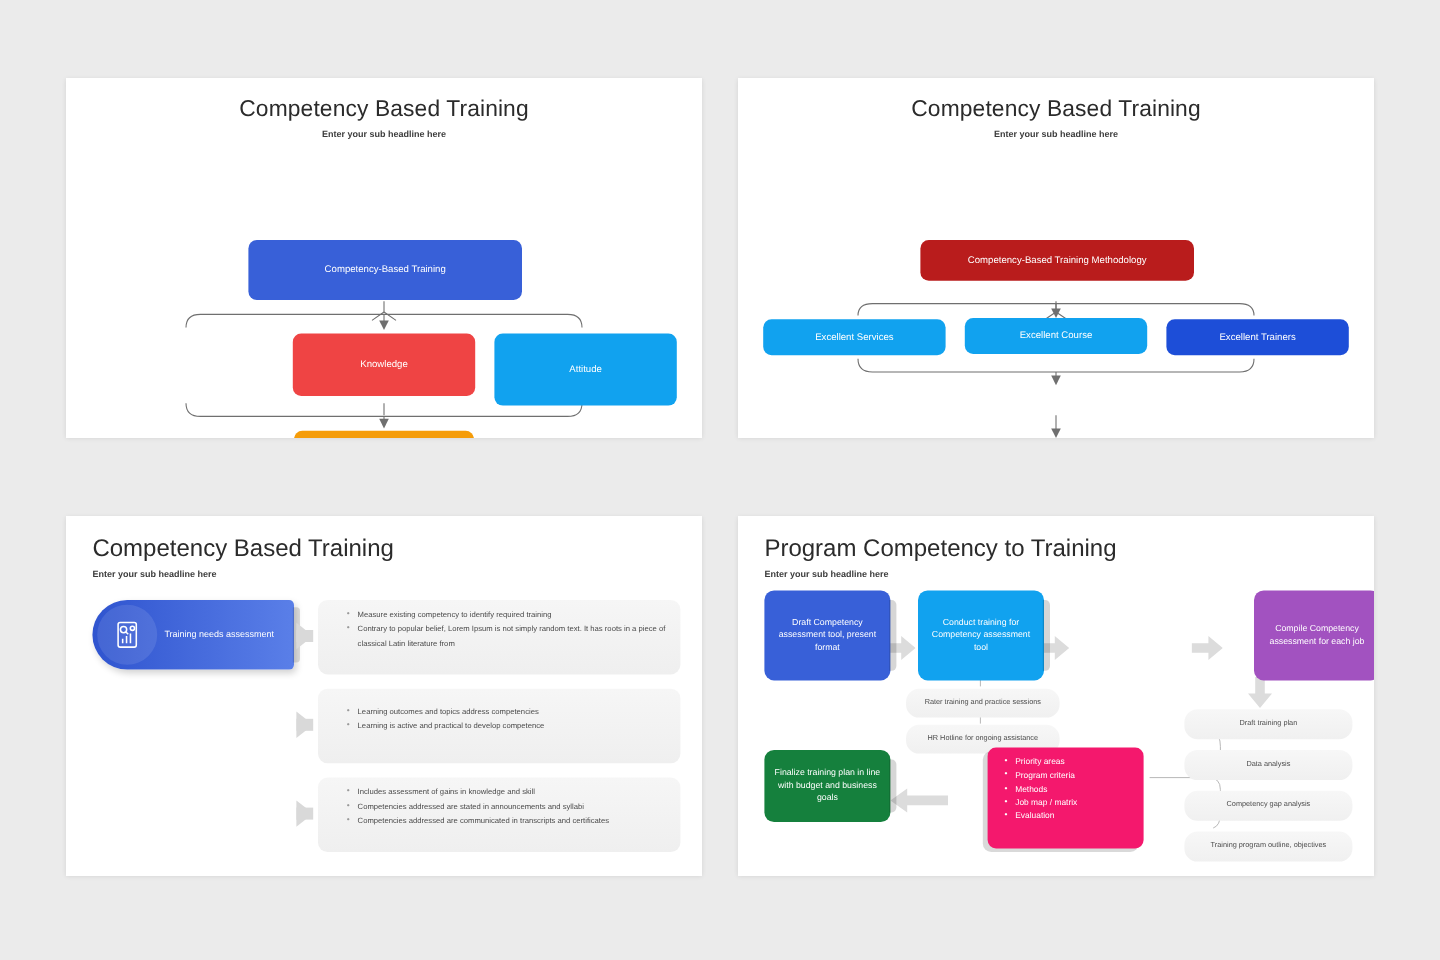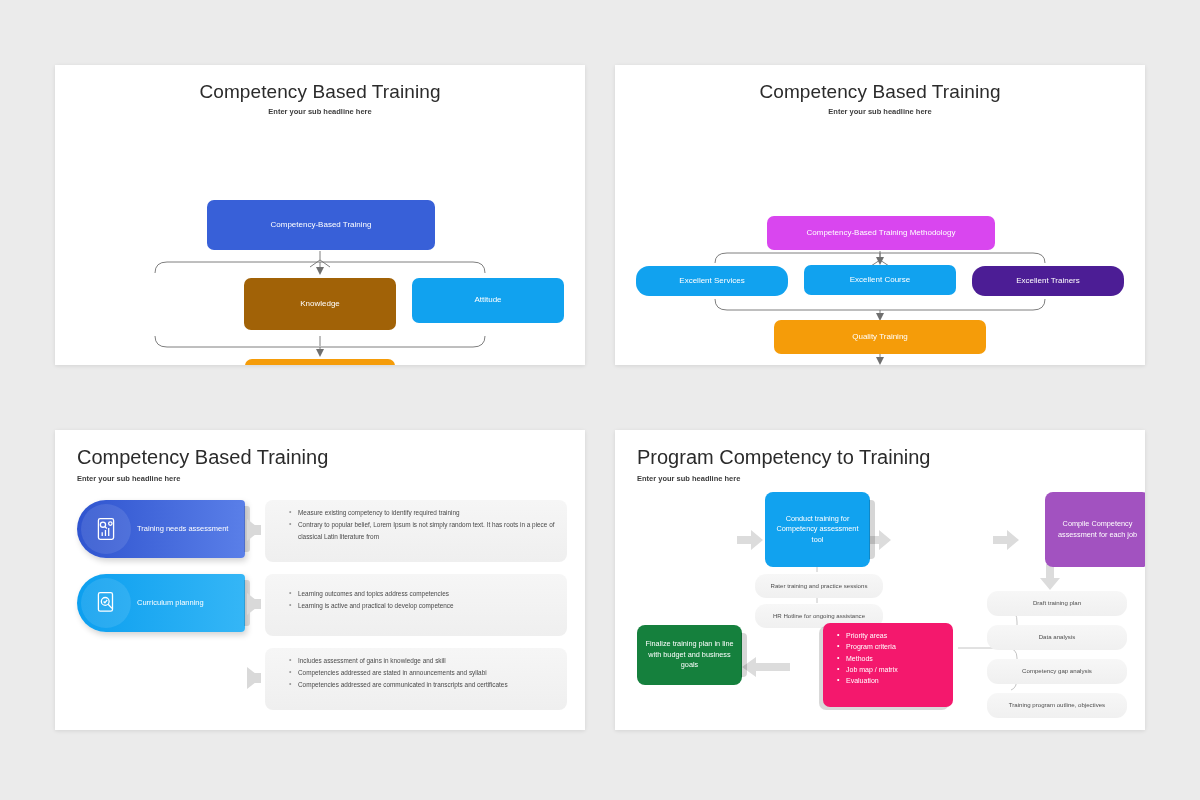--- a/index.html
+++ b/index.html
@@ -161,24 +161,24 @@
         <path d="M265 282 L265 289"></path>
       </g>
       <polygon points="265,210 261,202 269,202" fill="#6f6f6f"></polygon>
       <polygon points="265,292 261,284 269,284" fill="#6f6f6f"></polygon>
     </svg>
 
     <div class="node" style="left:152px; top:135px; width:228px; height:50px; background:#3860d8; font-size:8px;">
       <span>Competency-Based Training</span>
     </div>
 
-    <div class="node" style="left:189px; top:213px; width:152px; height:52px; background:#a16207; font-size:8px;">
+    <div class="node" style="left:189px; top:213px; width:152px; height:52px; background:#ef4444; font-size:8px;">
       <span>Knowledge</span>
     </div>
-    <div class="node" style="left:357px; top:213px; width:152px; height:45px; background:#11a2ef; font-size:8px;">
+    <div class="node" style="left:357px; top:213px; width:152px; height:60px; background:#11a2ef; font-size:8px;">
       <span>Attitude</span>
     </div>
 
     <div class="node" style="left:190px; top:229px; width:0; height:0;"></div>
     <div class="node" style="left:190px; top:294px; width:150px; height:45px; background:#f59c09; font-size:8px; font-weight:700;">
       
     </div>
   </div>
 
   <div class="slide" id="slide2">
@@ -193,37 +193,34 @@
         <path d="M265 188 L265 198"></path>
         <path d="M100 234 Q100 245 112 245 L418 245 Q430 245 430 234"></path>
         <path d="M265 245 L265 253"></path>
         <path d="M265 281 L265 297"></path>
       </g>
       <polygon points="265,200 261,192 269,192" fill="#6f6f6f"></polygon>
       <polygon points="265,256 261,248 269,248" fill="#6f6f6f"></polygon>
       <polygon points="265,300 261,292 269,292" fill="#6f6f6f"></polygon>
     </svg>
 
-    <div class="node" style="left:152px; top:135px; width:228px; height:34px; background:#d946ef; font-size:8px;margin-top:16px;">
+    <div class="node" style="left:152px; top:135px; width:228px; height:34px; background:#b91c1c; font-size:8px;">
       <span>Competency-Based Training Methodology</span>
     </div>
 
-    <div class="node" style="left:21px; top:201px; width:152px; height:30px; background:#11a2ef; font-size:8px;border-radius:13px;">
+    <div class="node" style="left:21px; top:201px; width:152px; height:30px; background:#11a2ef; font-size:8px;">
       <span>Excellent Services</span>
     </div>
     <div class="node" style="left:189px; top:200px; width:152px; height:30px; background:#11a2ef; font-size:8px;">
       <span>Excellent Course</span>
     </div>
-    <div class="node" style="left:357px; top:201px; width:152px; height:30px; background:#4c1d95; font-size:8px;border-radius:13px;">
+    <div class="node" style="left:357px; top:201px; width:152px; height:30px; background:#1d4ed8; font-size:8px;">
       <span>Excellent Trainers</span>
     </div>
 
-    <div class="node" style="left:159px; top:255px; width:212px; height:34px; background:#f59c09; font-size:8px;">
-      <span>Quality Training</span>
-    </div>
 
   </div>
 
   <div class="slide" id="slide3">
     <div class="title-left">Competency Based Training</div>
     <div class="sub-left">Enter your sub headline here</div>
 
     <div class="s3row" style="top:70px;">
       <div class="s3pill" style="background:linear-gradient(90deg,#2f54cf 0%,#5a7fe8 100%);">
         <div class="s3circle">
@@ -240,31 +237,20 @@
       <div class="s3arrow"></div>
       <div class="s3panel">
         <ul class="s3bullets">
           <li>Measure existing competency to identify required training</li>
           <li>Contrary to popular belief, Lorem Ipsum is not simply random text. It has roots in a piece of classical Latin literature from</li>
         </ul>
       </div>
     </div>
 
     <div class="s3row" style="top:144px;">
-      <div class="s3pill" style="background:linear-gradient(90deg,#0c9fef 0%,#35b6f6 100%);">
-        <div class="s3circle">
-          <svg width="26" height="26" viewBox="0 0 24 24" fill="none" stroke="#fff" stroke-width="1.2">
-            <rect x="5" y="2.5" width="13" height="17" rx="1.6"></rect>
-            <circle cx="11.3" cy="10.5" r="3.6"></circle>
-              <path d="M14 13.2 L17.5 17"></path>
-            <path d="M9.8 10.6 L11 11.8 L13.1 9.1"></path>
-          </svg>
-        </div>
-        <div class="s3label">Curriculum planning</div>
-      </div>
       <div class="s3arrow"></div>
       <div class="s3panel" style="padding-top:14px;">
         <ul class="s3bullets">
           <li>Learning outcomes and topics address competencies</li>
           <li>Learning is active and practical to develop competence</li>
         </ul>
       </div>
     </div>
 
     <div class="s3row" style="top:218px;">
@@ -305,20 +291,23 @@
     <svg class="bigarrow" style="left:378px; top:98px; width:26px; height:24px;" viewBox="0 0 26 24">
       <polygon points="0,8 14,8 14,2 26,12 14,22 14,16 0,16" fill="#dcdcdc"></polygon>
     </svg>
     <svg class="bigarrow" style="left:423px; top:134px; width:24px; height:26px;" viewBox="0 0 24 26">
       <polygon points="8,0 16,0 16,14 22,14 12,26 2,14 8,14" fill="#dcdcdc"></polygon>
     </svg>
     <svg class="bigarrow" style="left:127px; top:225px; width:48px; height:24px;" viewBox="0 0 48 24">
       <polygon points="48,8 14,8 14,2 0,12 14,22 14,16 48,16" fill="#dcdcdc"></polygon>
     </svg>
 
+    <div class="s4step" style="left:22px; top:62px; width:105px; height:75px; background:#3860d8;">
+      <span>Draft Competency assessment tool, present format</span>
+    </div>
     <div class="s4step" style="left:150px; top:62px; width:105px; height:75px; background:#11a2ef;">
       <span>Conduct training for Competency assessment tool</span>
     </div>
     <div class="s4step" style="left:406px; top:62px; width:105px; height:75px; background:#a252c0;margin-left:24px;">
       <span>Compile Competency assessment for each job</span>
     </div>
 
     <div class="s4ghost" style="left:140px; top:144px; width:128px; height:24px;">
       <span>Rater training and practice sessions</span>
     </div>

